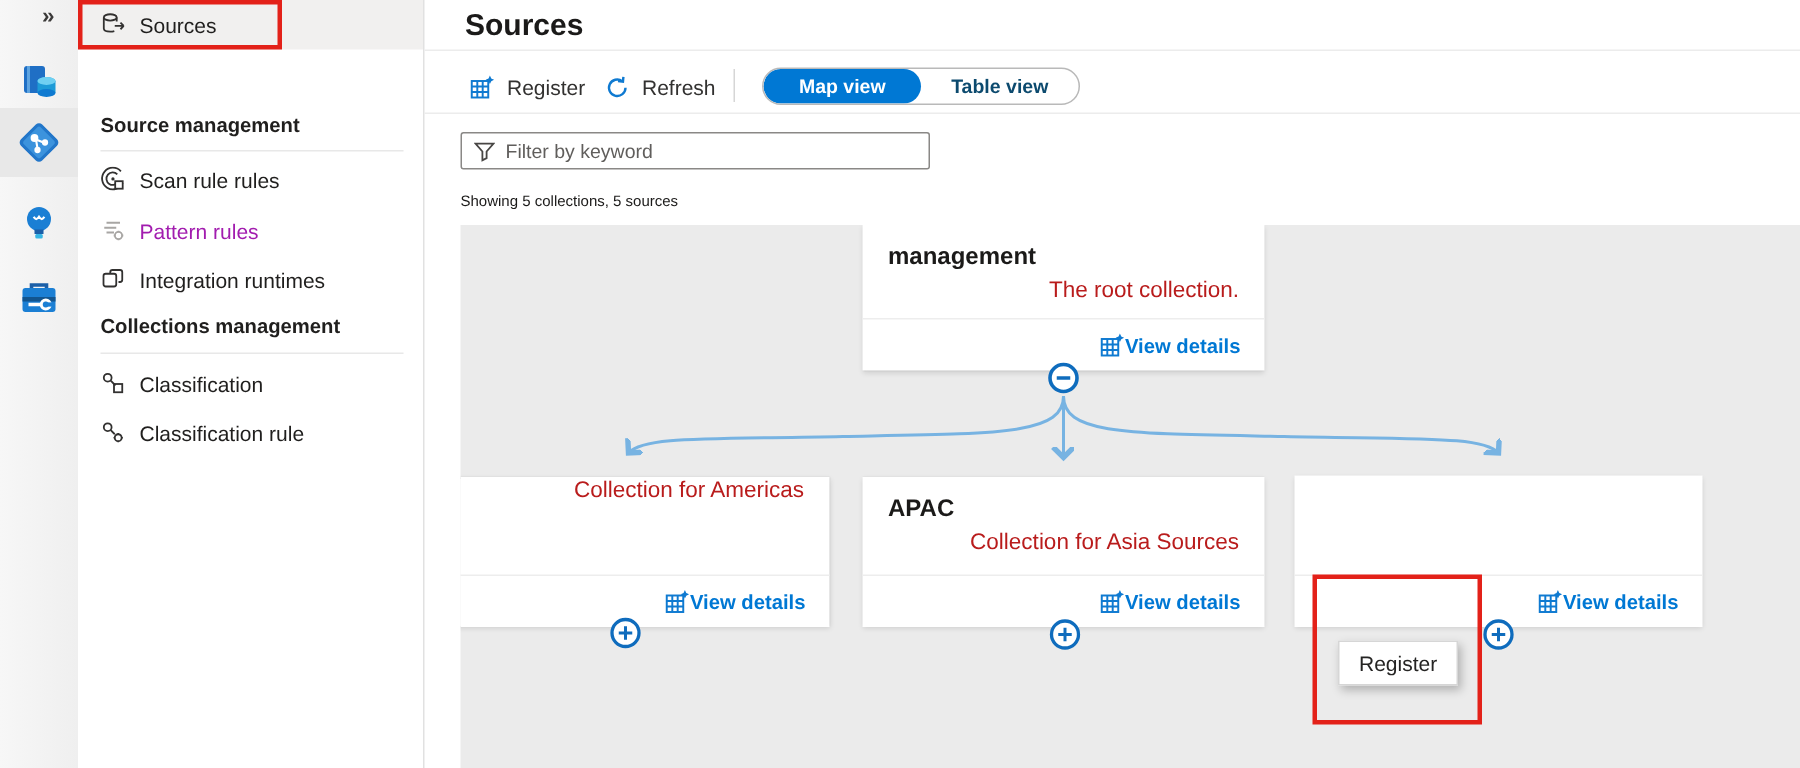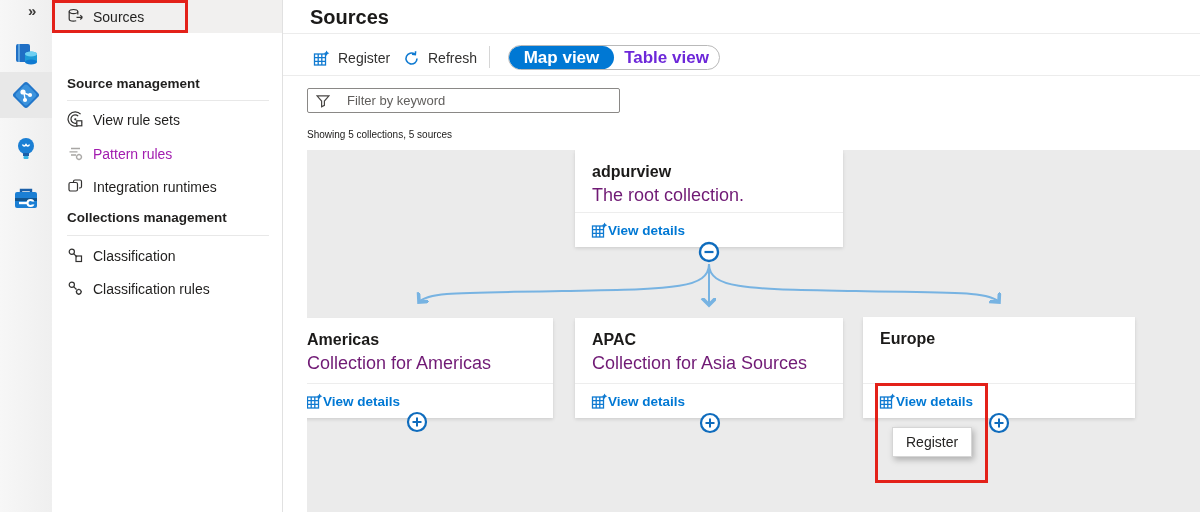--- a/index.html
+++ b/index.html
@@ -54,51 +54,51 @@
     gap:8px; cursor:pointer; font-size:14px; color:#323130;
   }
   .vsep { position:absolute; left:206px; top:46px; height:22px; width:1px; background:#d6d6d6; }
   .pill {
     position:absolute; left:225px; top:45px; width:212px; height:25px;
     border:1px solid #b9b9b9; border-radius:13px; background:#ffffff;
     display:flex; overflow:hidden; cursor:pointer;
   }
   .pill-seg {
     flex:1; display:flex; align-items:center; justify-content:center;
-    font-size:17px; font-weight:700;
+    font-size:13px; font-weight:700;
   }
   .pill-on  { background:#0078d4; color:#ffffff; border-radius:13px; }
-  .pill-off { color:#6d28d9; }
+  .pill-off { color:#0c4a6e; }
   .filter-box {
     position:absolute; left:24px; top:88px; width:313px; height:25px;
     border:1px solid #8a8886; border-radius:2px; background:#fff;
-    display:flex; align-items:center; padding:0 8px; gap:17px;
+    display:flex; align-items:center; padding:0 8px; gap:7px;
   }
   .filter-box input {
     border:none; outline:none; flex:1; font-size:13px; font-family:inherit;
     color:#323130; background:transparent;
   }
   .filter-box input::placeholder { color:#605e5c; }
   .status-line { position:absolute; left:24px; top:129px; font-size:10px; color:#1b1a19; }
   
   .canvas {
     position:absolute; left:24px; top:150px; width:893px; height:362px;
     background:#ebebeb; overflow:hidden;
   }
   .arrows { position:absolute; left:0; top:0; pointer-events:none; }
   .card {
     position:absolute; background:#ffffff;
     box-shadow:0 1.6px 3.6px rgba(0,0,0,.13), 0 .3px .9px rgba(0,0,0,.10);
   }
   .card-title { font-size:16px; font-weight:700; color:#1b1a19; margin:13px 17px 4px; white-space:nowrap; }
-  .card-sub   { font-size:18px; color:#701a75; margin:0 17px; white-space:nowrap; }
+  .card-sub   { font-size:15px; color:#b91c1c; margin:0 17px; white-space:nowrap;text-align:right; }
   .card-footer {
     position:absolute; left:0; bottom:0; width:100%; height:35px;
     border-top:1px solid #ededed; display:flex; align-items:center;
-    justify-content:flex-start; padding:0 16px;
+    justify-content:flex-end; padding:0 16px;
   }
   .view-details { font-size:13.5px; font-weight:700; color:#0078d4; cursor:pointer; white-space:nowrap; }
   .node-toggle { position:absolute; width:22px; height:22px; cursor:pointer; z-index:3; }
   .tooltip {
     position:absolute; background:#fff; border:1px solid #d6d6d6;
     box-shadow:2px 3px 6px rgba(0,0,0,.25); padding:6px 13px;
     font-size:14px; color:#252423; z-index:4; cursor:pointer;
   }
   .redbox { position:absolute; border:3px solid #e32119; z-index:5; pointer-events:none; }
   .reg-icon { cursor:pointer; }
@@ -167,21 +167,21 @@
   <div class="side-header" style="top:76px">Source management</div>
   <div class="side-divider" style="top:100px"></div>
 
   <div class="side-row" style="top:103px">
     <svg class="s-icon" viewBox="0 0 17 17">
       <path d="M13.6 3.2 A7.2 7.2 0 1 0 14.8 11" fill="none" stroke="#323130" stroke-width="1.2"></path>
       <path d="M11.2 5.2 A4.2 4.2 0 1 0 11.9 10" fill="none" stroke="#323130" stroke-width="1.2"></path>
       <circle cx="8.3" cy="8.3" r="1.1" fill="#323130"></circle>
       <rect x="9.8" y="9.8" width="5" height="5" fill="#fff" stroke="#323130" stroke-width="1.2"></rect>
     </svg>
-    <span class="s-label">View rule sets</span>
+    <span class="s-label">Scan rule rules</span>
   </div>
 
   <div class="side-row disabled" style="top:137px">
     <svg class="s-icon" viewBox="0 0 17 17">
       <path d="M4 3.5 h9 M2.5 6.8 h8 M4 10 h5" stroke="#a8a6a4" stroke-width="1.3" fill="none"></path>
       <circle cx="12" cy="12" r="2.4" fill="none" stroke="#a8a6a4" stroke-width="1.2"></circle>
       <path d="M12 8.8 v1 M12 14.2 v1 M8.8 12 h1 M14.2 12 h1" stroke="#a8a6a4" stroke-width="1.2"></path>
     </svg>
     <span class="s-label">Pattern rules</span>
   </div>
@@ -206,21 +206,21 @@
     <span class="s-label">Classification</span>
   </div>
 
   <div class="side-row" style="top:272px">
     <svg class="s-icon" viewBox="0 0 17 17">
       <circle cx="4.8" cy="4.8" r="2.6" fill="none" stroke="#323130" stroke-width="1.2"></circle>
       <path d="M6.8 6.8 L9.5 9.5" stroke="#323130" stroke-width="1.2"></path>
       <circle cx="11.8" cy="11.8" r="2.3" fill="none" stroke="#323130" stroke-width="1.2"></circle>
       <path d="M11.8 8.7 v1 M11.8 13.9 v1 M8.7 11.8 h1 M13.9 11.8 h1" stroke="#323130" stroke-width="1.1"></path>
     </svg>
-    <span class="s-label">Classification rules</span>
+    <span class="s-label">Classification rule</span>
   </div>
 </div>
 
 <div class="main">
   <div class="page-title">Sources</div>
   <div class="hline" style="top:33px"></div>
 
   <div class="tb-btn" style="left:30px">
     <svg width="17" height="17" viewBox="0 0 17 17">
       <rect x="1.5" y="4" width="11" height="11" fill="none" stroke="#0f7ad1" stroke-width="1.3"></rect>
@@ -265,39 +265,38 @@
         </marker>
       </defs>
       <g fill="none" stroke="#77b3e2" stroke-width="2">
         <path d="M402,114 L402,155" marker-end="url(#ah)"></path>
         <path d="M402,114 C402,140 360,139 255,141 C160,143 122,141 112,152" marker-end="url(#ah)"></path>
         <path d="M402,114 C402,140 444,139 549,141 C644,143 682,141 692,152" marker-end="url(#ah)"></path>
       </g>
     </svg>
 
     <div class="card" style="left:268px; top:0; width:268px; height:97px;">
-      <div class="card-title">adpurview</div>
+      <div class="card-title">management</div>
       <div class="card-sub">The root collection.</div>
       <div class="card-footer">
         <svg class="reg-icon" width="17" height="17" viewBox="0 0 17 17">
           <rect x="1.5" y="4" width="11" height="11" fill="none" stroke="#0f7ad1" stroke-width="1.3"></rect>
           <path d="M5.2 4 v11 M8.8 4 v11 M1.5 7.7 h11 M1.5 11.3 h11" stroke="#0f7ad1" stroke-width="1.3"></path>
           <path d="M13.6 0.4 l0.9 1.9 l1.9 0.9 l-1.9 0.9 l-0.9 1.9 l-0.9 -1.9 l-1.9 -0.9 l1.9 -0.9 z" fill="#0f7ad1"></path>
         </svg>
         <span class="view-details">View details</span>
       </div>
     </div>
 
     <svg class="node-toggle" style="left:391px; top:91px;" viewBox="0 0 22 22">
       <circle cx="11" cy="11" r="9" fill="#ffffff" stroke="#0f6cbd" stroke-width="2.4"></circle>
       <path d="M6.5 11 h9" stroke="#0f6cbd" stroke-width="2.2"></path>
     </svg>
 
     <div class="card" style="left:-17px; top:168px; width:263px; height:100px;">
-      <div class="card-title">Americas</div>
       <div class="card-sub">Collection for Americas</div>
       <div class="card-footer">
         <svg class="reg-icon" width="17" height="17" viewBox="0 0 17 17">
           <rect x="1.5" y="4" width="11" height="11" fill="none" stroke="#0f7ad1" stroke-width="1.3"></rect>
           <path d="M5.2 4 v11 M8.8 4 v11 M1.5 7.7 h11 M1.5 11.3 h11" stroke="#0f7ad1" stroke-width="1.3"></path>
           <path d="M13.6 0.4 l0.9 1.9 l1.9 0.9 l-1.9 0.9 l-0.9 1.9 l-0.9 -1.9 l-1.9 -0.9 l1.9 -0.9 z" fill="#0f7ad1"></path>
         </svg>
         <span class="view-details">View details</span>
       </div>
     </div>
@@ -309,21 +308,20 @@
         <svg class="reg-icon" width="17" height="17" viewBox="0 0 17 17">
           <rect x="1.5" y="4" width="11" height="11" fill="none" stroke="#0f7ad1" stroke-width="1.3"></rect>
           <path d="M5.2 4 v11 M8.8 4 v11 M1.5 7.7 h11 M1.5 11.3 h11" stroke="#0f7ad1" stroke-width="1.3"></path>
           <path d="M13.6 0.4 l0.9 1.9 l1.9 0.9 l-1.9 0.9 l-0.9 1.9 l-0.9 -1.9 l-1.9 -0.9 l1.9 -0.9 z" fill="#0f7ad1"></path>
         </svg>
         <span class="view-details">View details</span>
       </div>
     </div>
 
     <div class="card" style="left:556px; top:167px; width:272px; height:101px;">
-      <div class="card-title">Europe</div>
       <div class="card-sub"></div>
       <div class="card-footer">
         <svg class="reg-icon" width="17" height="17" viewBox="0 0 17 17">
           <rect x="1.5" y="4" width="11" height="11" fill="none" stroke="#0f7ad1" stroke-width="1.3"></rect>
           <path d="M5.2 4 v11 M8.8 4 v11 M1.5 7.7 h11 M1.5 11.3 h11" stroke="#0f7ad1" stroke-width="1.3"></path>
           <path d="M13.6 0.4 l0.9 1.9 l1.9 0.9 l-1.9 0.9 l-0.9 1.9 l-0.9 -1.9 l-1.9 -0.9 l1.9 -0.9 z" fill="#0f7ad1"></path>
         </svg>
         <span class="view-details">View details</span>
       </div>
     </div>

